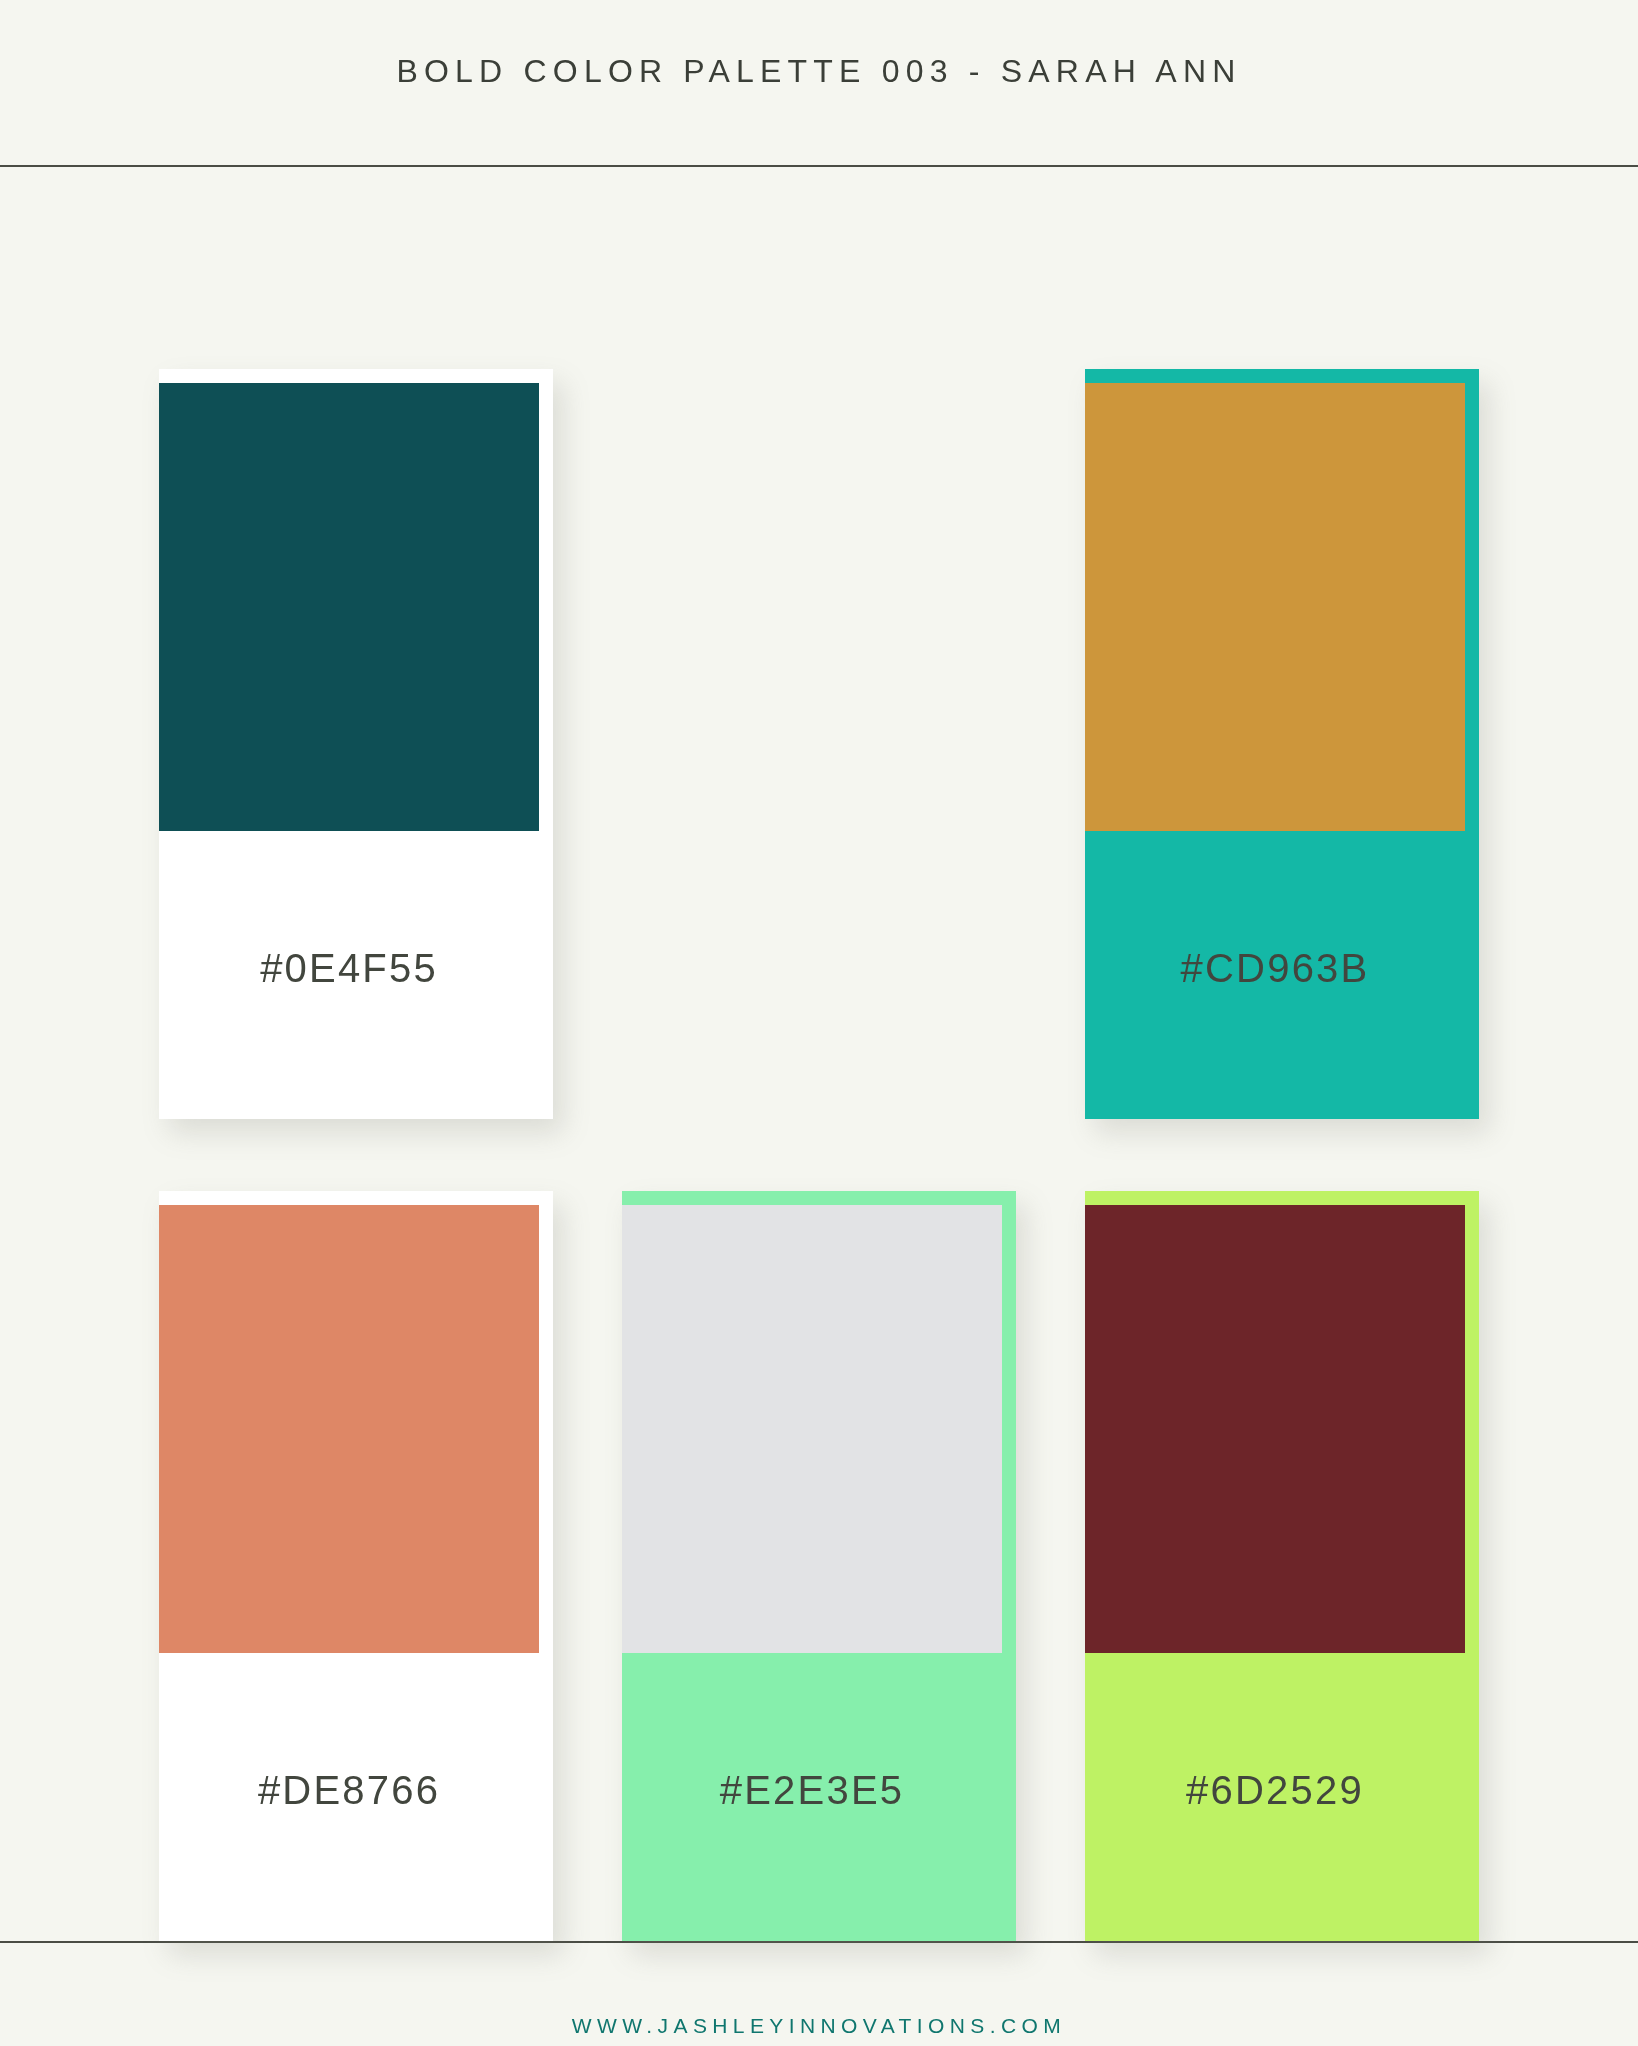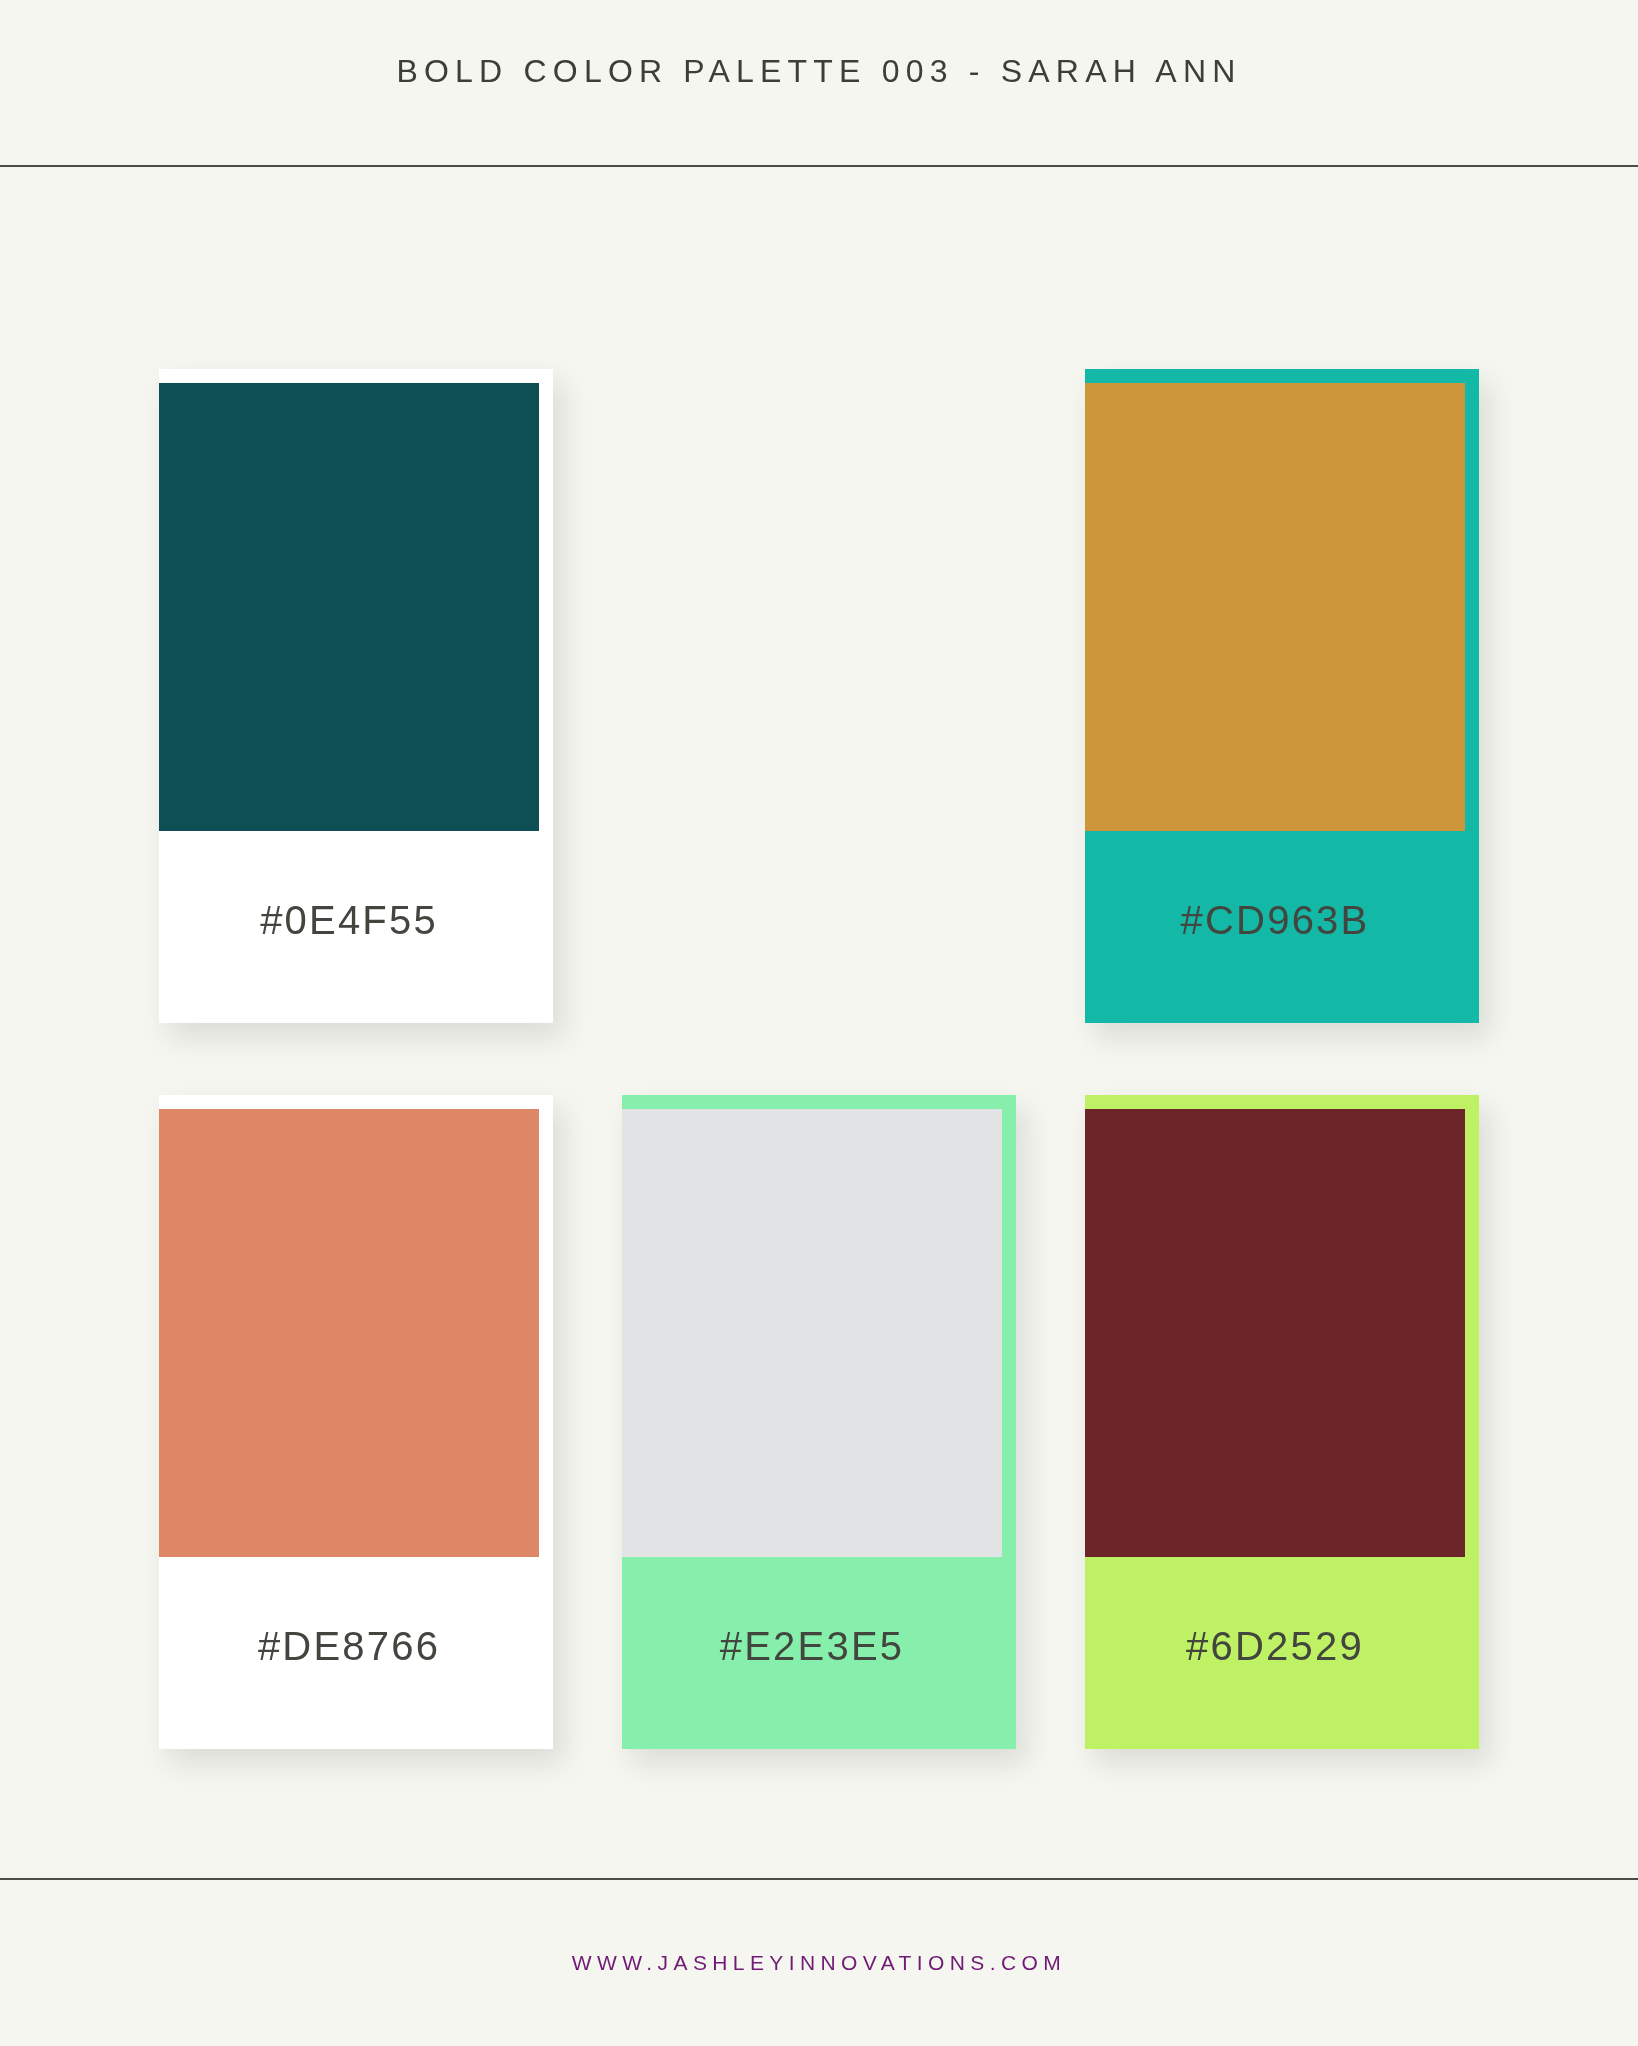--- a/index.html
+++ b/index.html
@@ -67,21 +67,21 @@
     row-gap: 72px;
   }
 
   .row {
     display: flex;
     justify-content: space-between;
   }
 
   .card {
     width: 394px;
-    height: 654px;
+    height: 750px;
     background: #ffffff;
     box-sizing: border-box;
     padding: 14px 14px 0 0;
     display: flex;
     flex-direction: column;
     box-shadow: 10px 14px 26px rgba(120, 120, 110, 0.20);
     position: relative;
   }
 
   .swatch-color {
@@ -105,21 +105,21 @@
   
   .footer {
     flex: 0 0 166px;
     display: flex;
     align-items: center;
     justify-content: center;
   }
   .footer-text {
     font-size: 21px;
     letter-spacing: 5.4px;
-    color: #701a75;
+    color: #0f766e;
     font-weight: 400;
     white-space: nowrap;
   }
 </style>
 </head>
 <body style="background: rgb(245, 246, 240);">
 
 <div class="page">
 
   <div class="header">

